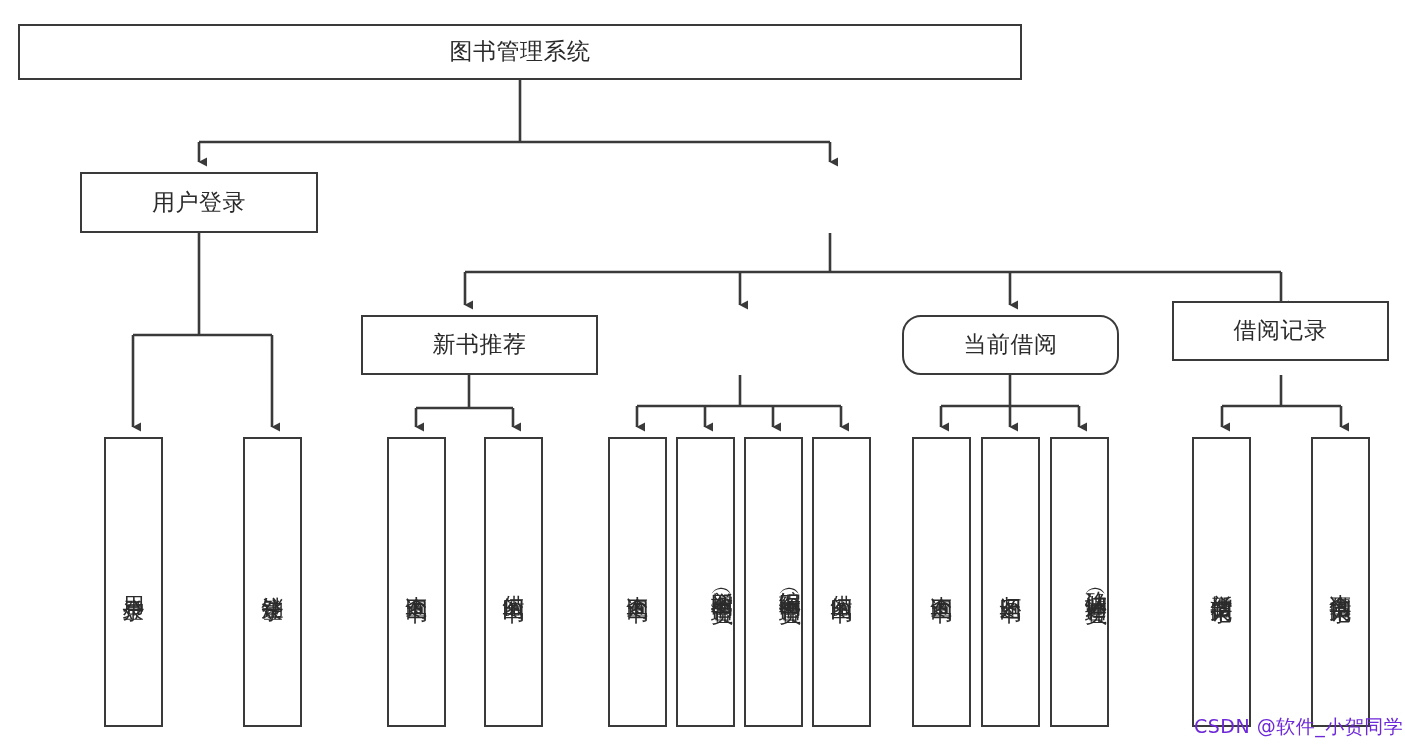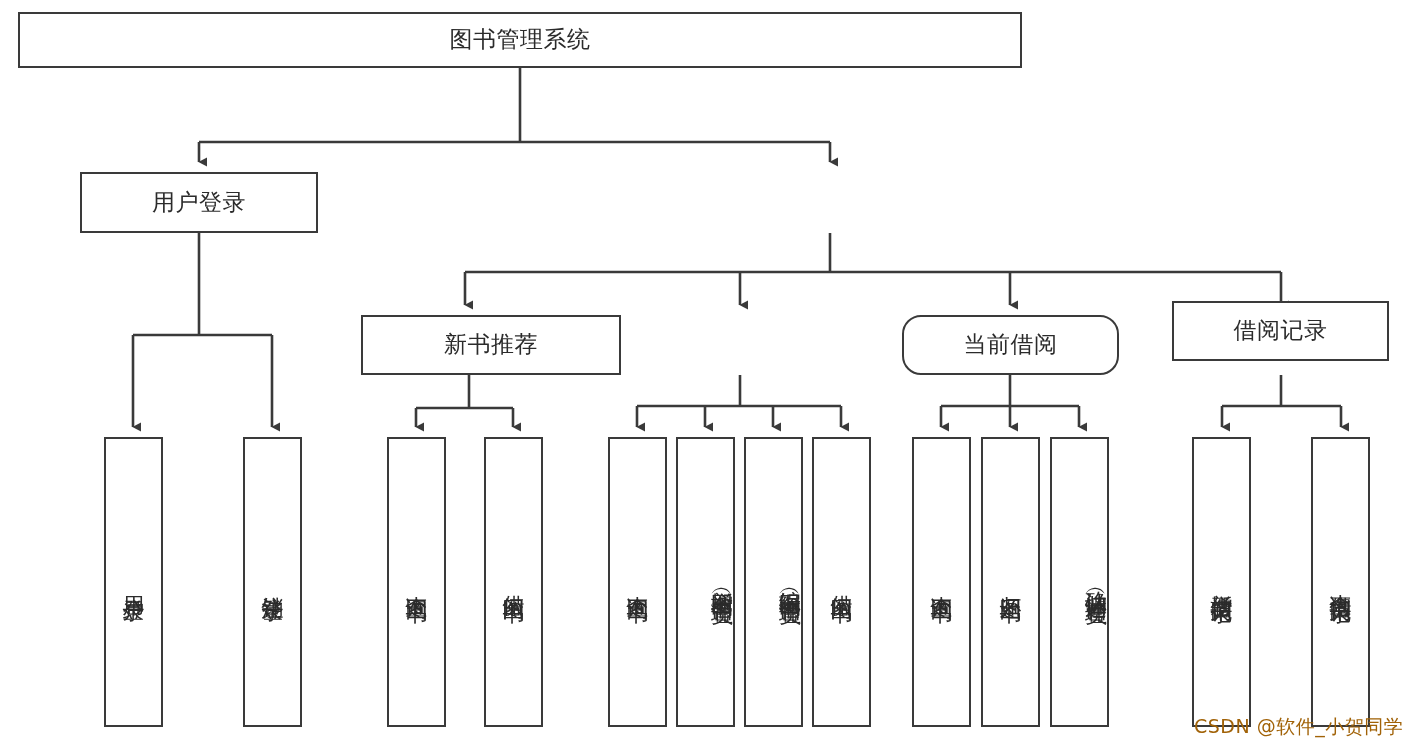--- a/index.html
+++ b/index.html
@@ -53,21 +53,21 @@
   }
   .node.v.start {
     align-items: flex-start;
   }
   .node.v.mid {
     align-items: center;
   }
   .watermark {
     position: absolute;
     font-size: 19px;
-    color: #a16207;
+    color: #6d28d9;
     white-space: nowrap;
     letter-spacing: 0.5px;
   }
 </style>
 </head>
 <body>
 
 <div id="canvas">
 
   <svg id="wires" viewBox="0 0 1405 747" xmlns="http://www.w3.org/2000/svg">
@@ -113,25 +113,25 @@
       <path d="M1010,406 L1010,427" marker-end="url(#arw)"></path>
       <path d="M1079,406 L1079,427" marker-end="url(#arw)"></path>
 
       <path d="M1281,375 L1281,406"></path>
       <path d="M1222,406 L1341,406"></path>
       <path d="M1222,406 L1222,427" marker-end="url(#arw)"></path>
       <path d="M1341,406 L1341,427" marker-end="url(#arw)"></path>
     </g>
   </svg>
 
-  <div class="node h" style="left:18px; top:12px; width:1004px; height:56px;">图书管理系统</div>
+  <div class="node h" style="left:18px; top:24px; width:1004px; height:56px;">图书管理系统</div>
 
   <div class="node h" style="left:80px; top:172px; width:238px; height:61px;">用户登录</div>
 
-  <div class="node h" style="left:361px; top:315px; width:260px; height:60px;">新书推荐</div>
+  <div class="node h" style="left:361px; top:315px; width:237px; height:60px;">新书推荐</div>
   <div class="node h" style="left:902px; top:315px; width:217px; height:60px;border-radius:19px;">当前借阅</div>
   <div class="node h" style="left:1172px; top:301px; width:217px; height:60px;">借阅记录</div>
 
   <div class="node v mid" style="left:104px; top:437px; width:59px; height:290px;">用户登录</div>
   <div class="node v mid" style="left:243px; top:437px; width:59px; height:290px;">注销登录</div>
 
   <div class="node v mid" style="left:387px; top:437px; width:59px; height:290px;">查询图书</div>
   <div class="node v mid" style="left:484px; top:437px; width:59px; height:290px;">借阅图书</div>
 
   <div class="node v mid" style="left:608px; top:437px; width:59px; height:290px;">查询图书</div>

